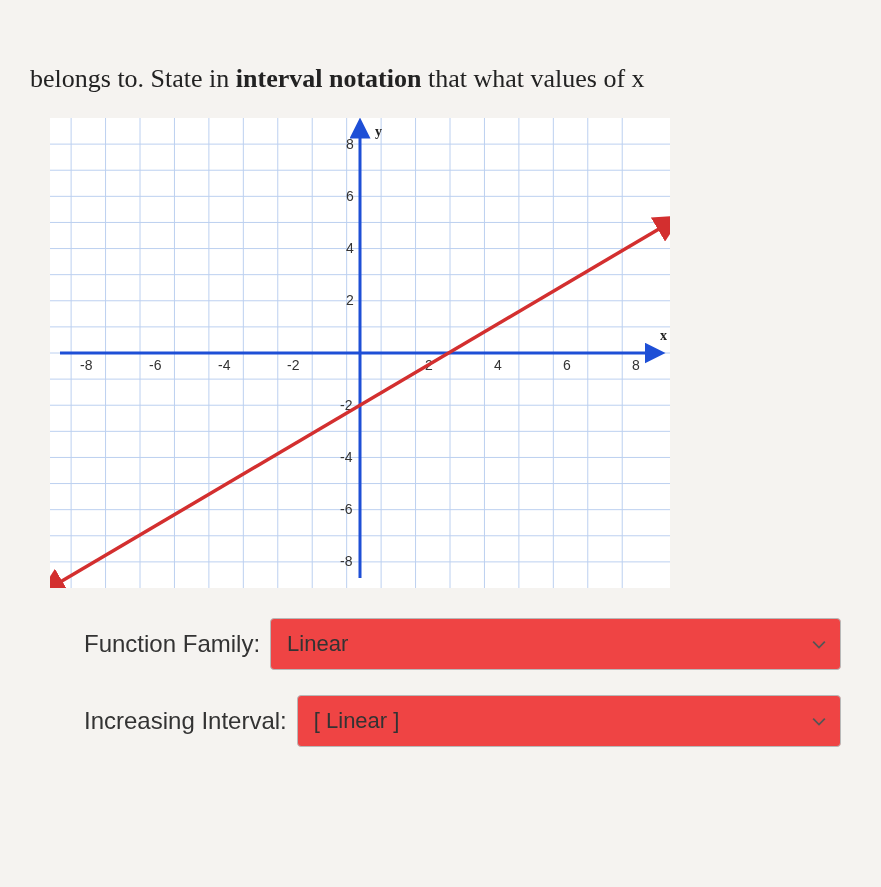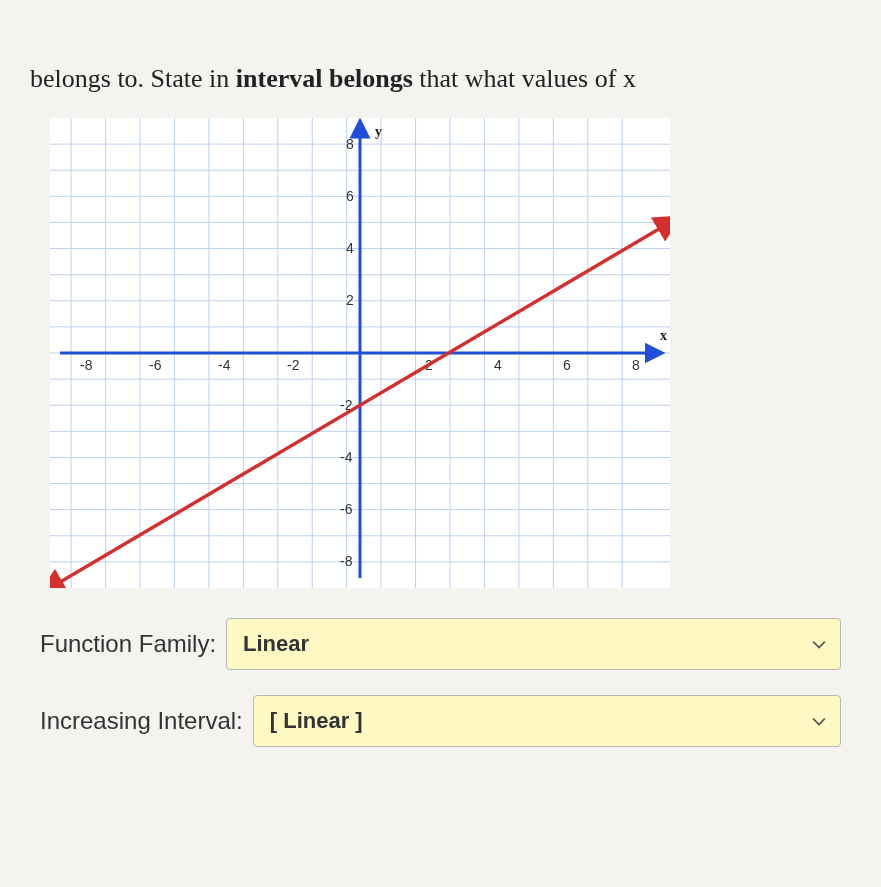--- a/index.html
+++ b/index.html
@@ -36,52 +36,52 @@
     .response-row {
       display: flex;
       align-items: center;
       gap: 10px;
       margin: 25px 10px;
       font-size: 24px;
     }
     .response-label {
       font-family: -apple-system, 'Segoe UI', Arial, sans-serif;
       color: #333;
+      margin-left: 44px;
     }
     .dropdown {
       flex: 1;
       border: 1px solid #b8b8b8;
       border-radius: 4px;
-      background: #fef9c3;
+      background: #ef4444;
       padding: 12px 40px 12px 16px;
       font-size: 22px;
       font-family: -apple-system, 'Segoe UI', Arial, sans-serif;
       color: #333;
       position: relative;
       cursor: pointer;
       display: flex;
       align-items: center;
-      font-weight: bold;
     }
     .dropdown .chev {
       position: absolute;
       right: 14px;
       top: 50%;
       transform: translateY(-50%);
       width: 14px;
       height: 14px;
       color: #555;
     }
   </style>
 </head>
 <body>
 
 <div class="problem-text">
   <br>
-  <span>belongs to.  State in </span><span class="bold">interval belongs</span><span> that what values of x</span><br>
+  <span>belongs to.  State in </span><span class="bold">interval notation</span><span> that what values of x</span><br>
 </div>
 
 <div class="chart-wrap">
   <svg width="620" height="470" viewBox="0 0 620 470">
     <defs>
       <marker id="arrow-blue" viewBox="0 0 10 10" refX="5" refY="5" markerWidth="7" markerHeight="7" orient="auto-start-reverse">
         <path d="M 0 0 L 10 5 L 0 10 z" fill="#1e4fd6"></path>
       </marker>
       <marker id="arrow-red" viewBox="0 0 10 10" refX="5" refY="5" markerWidth="8" markerHeight="8" orient="auto-start-reverse">
         <path d="M 0 0 L 10 5 L 0 10 z" fill="#d32f2f"></path>

